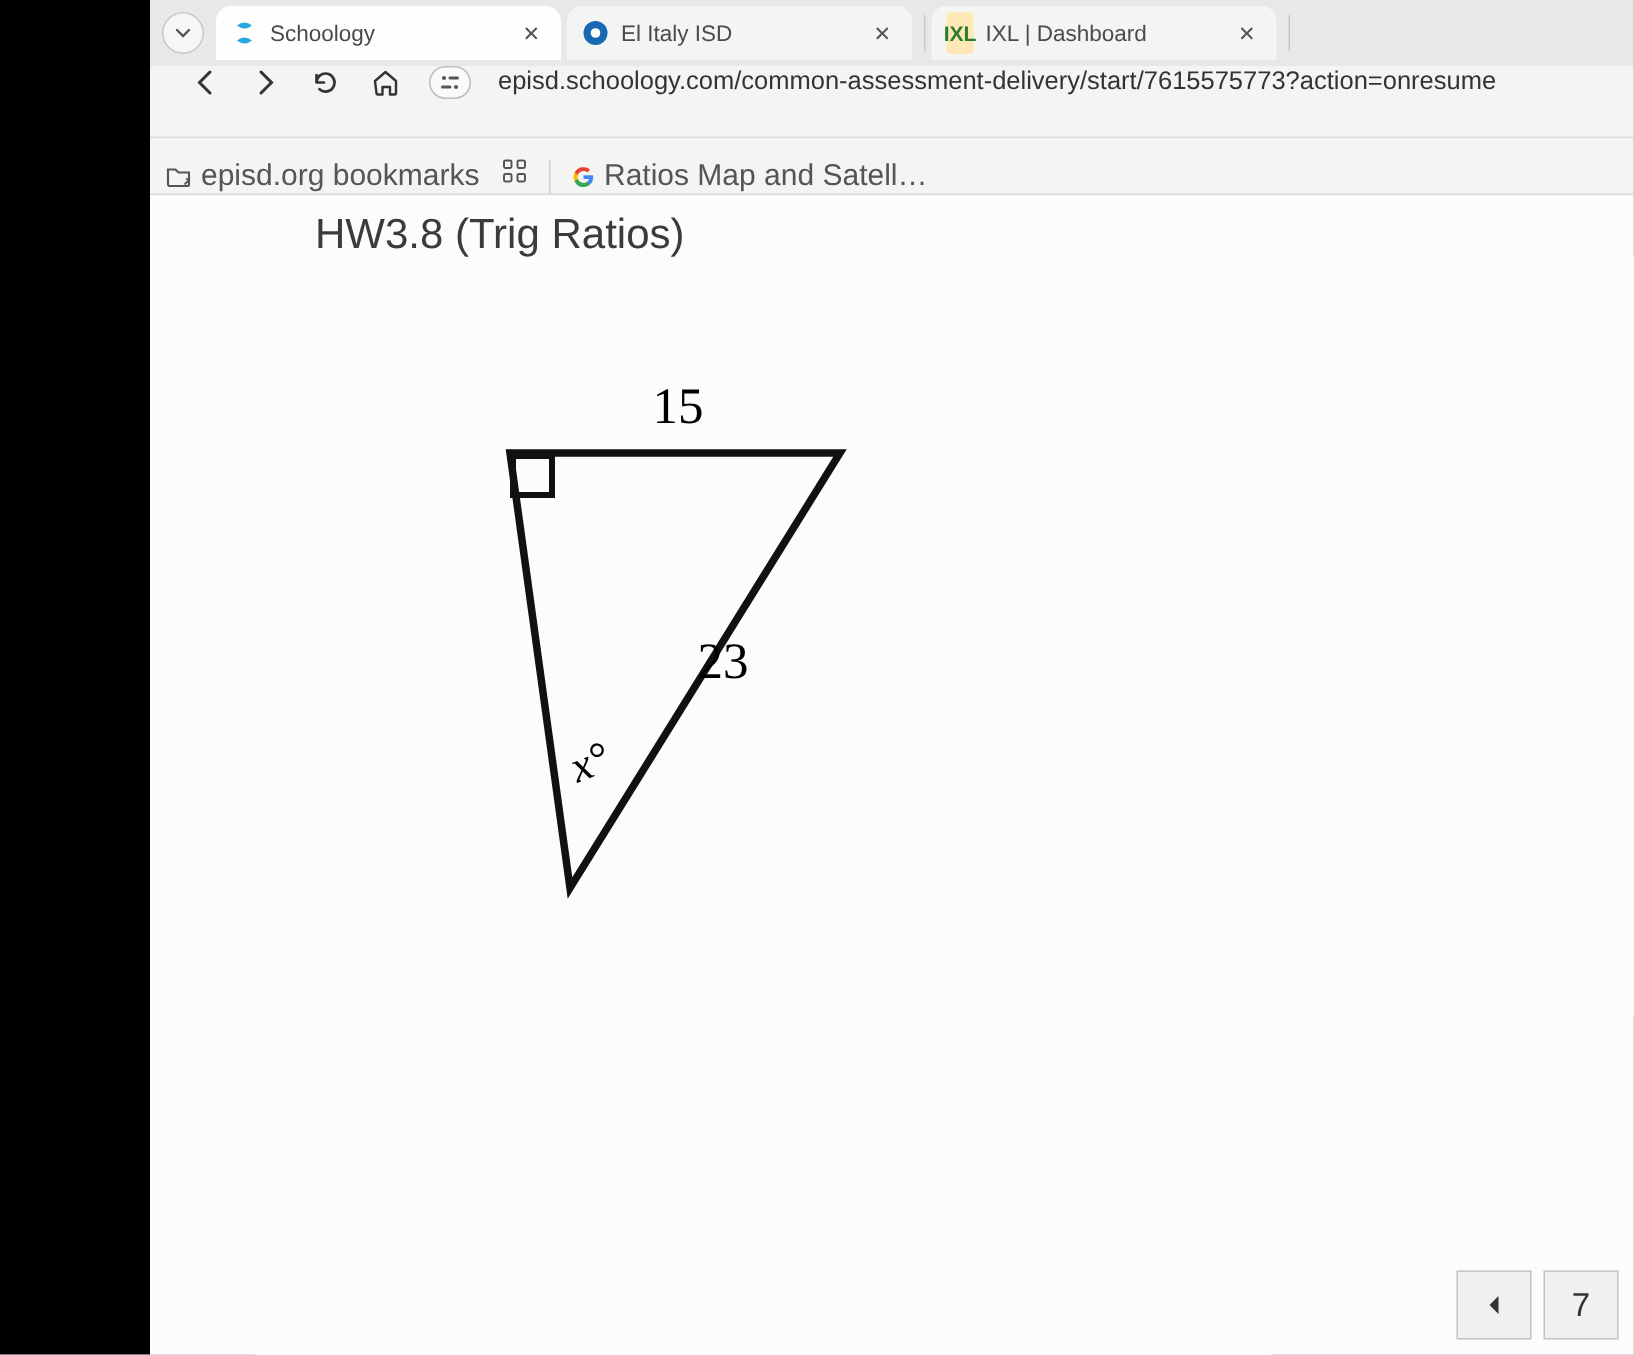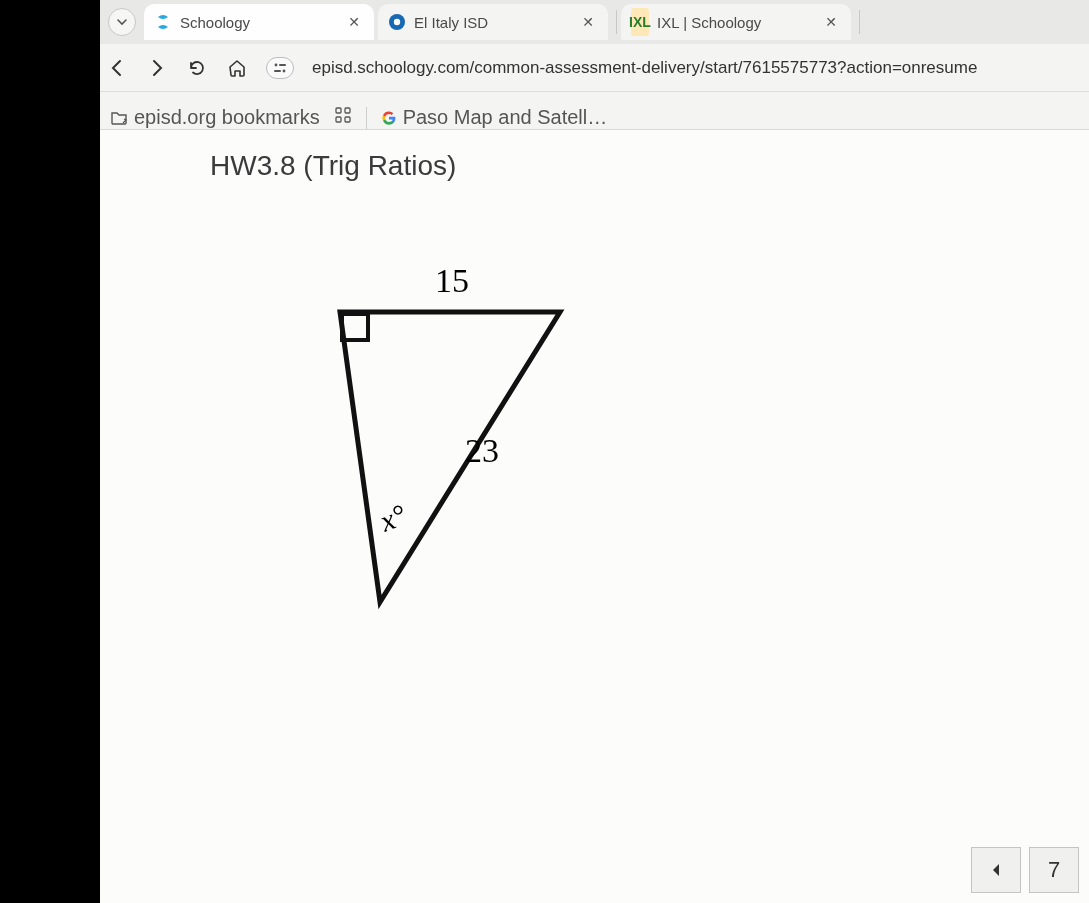--- a/index.html
+++ b/index.html
@@ -52,25 +52,24 @@
     width: 18px; height: 28px; margin-right: 8px;
     display: flex; align-items: center; justify-content: center;
     font-size: 14px; font-weight: bold;
     border-radius: 3px;
   }
   .tab .label { font-size: 15px; color: #4a4a4a; flex: 1; white-space: nowrap; overflow: hidden; }
   .tab .close { color: #555; font-size: 14px; padding: 2px 4px; cursor: pointer; }
   .tab-sep { width: 1px; height: 24px; background: #c8c8c6; margin: 0 4px; }
   .toolbar {
     display: flex;
-    align-items: center;
     height: 48px;
     background: #f4f4f2;
     border-bottom: 1px solid #dcdcdc;
-    padding: 0 6px;
+    padding: 0 26px;
     gap: 18px;
   }
   .nav-icon { width: 22px; height: 22px; display:flex; align-items:center; justify-content:center; color:#333; cursor:pointer; }
   .site-chip {
     width: 28px; height: 22px;
     border:1px solid #bdbdbd; border-radius: 14px;
     display:flex; align-items:center; justify-content:center;
     font-size:12px; color:#444; background:#fafafa;
   }
   .url { font-size: 17px; color: #333; flex: 1;}
@@ -90,21 +89,20 @@
   .content {
     background: #fcfcfb;
     padding-top: 10px;
     height: calc(100% - 44px - 48px - 38px);
     position: relative;
   }
   .page-title {
     font-size: 28px;
     color: #3b3b3b;
     margin-left: 110px;
-    margin-top: 10px;
     font-weight: 400;
   }
   .figure-wrap {
     margin-left: 180px;
     margin-top: 80px;
     width: 320px;
   }
   .triangle-svg { width: 320px; height: 360px; }
   .instruction {
     margin-left: 180px;
@@ -176,21 +174,21 @@
             <circle cx="9" cy="9" r="8" fill="#1669b2"></circle>
             <circle cx="9" cy="9" r="3.2" fill="#fff"></circle>
           </svg>
       </span>
       <span class="label">El Italy ISD</span>
       <span class="close">✕</span>
     </div>
     <div class="tab-sep"></div>
     <div class="tab">
       <span class="favicon fav-ixl">IXL</span>
-      <span class="label">IXL | Schoology</span>
+      <span class="label">IXL | Dashboard</span>
       <span class="close">✕</span>
     </div>
     <div class="tab-sep"></div>
   </div>
 
   <div class="toolbar">
     <span class="nav-icon">
       <svg width="20" height="20" viewBox="0 0 20 20">
           <path d="M13 3l-7 7 7 7" stroke="#333" stroke-width="2" fill="none" stroke-linecap="round"></path>
         </svg>
@@ -238,21 +236,21 @@
         </svg>
     </span>
     <span class="bm-sep"></span>
     <span class="bm-item">
       <svg class="g-logo" viewBox="0 0 24 24">
           <path d="M21.6 12.2c0-.7-.1-1.4-.2-2H12v3.9h5.4a4.6 4.6 0 0 1-2 3v2.5h3.2c1.9-1.7 3-4.3 3-7.4z" fill="#4285F4"></path>
           <path d="M12 22c2.7 0 5-1 6.6-2.5l-3.2-2.5c-.9.6-2 .9-3.4.9-2.6 0-4.8-1.7-5.6-4.1H3.1v2.6A10 10 0 0 0 12 22z" fill="#34A853"></path>
           <path d="M6.4 13.8a6 6 0 0 1 0-3.8V7.4H3.1a10 10 0 0 0 0 9z" fill="#FBBC05"></path>
           <path d="M12 6.1c1.5 0 2.8.5 3.8 1.5l2.8-2.8A10 10 0 0 0 3.1 7.4l3.3 2.6C7.2 7.8 9.4 6.1 12 6.1z" fill="#EA4335"></path>
         </svg>
-      <span>Paso Map and Satell…</span>
+      <span>Ratios Map and Satell…</span>
     </span>
   </div>
 
   <div class="content">
     <div class="page-title">HW3.8 (Trig Ratios)</div>
 
     <div class="figure-wrap">
       <svg class="triangle-svg" viewBox="0 0 320 360">
         <text x="155" y="30" font-size="34" font-family="serif">15</text>
         <path d="M 60 50 L 280 50 L 100 340 Z" fill="none" stroke="#111" stroke-width="5" stroke-linejoin="miter"></path>

